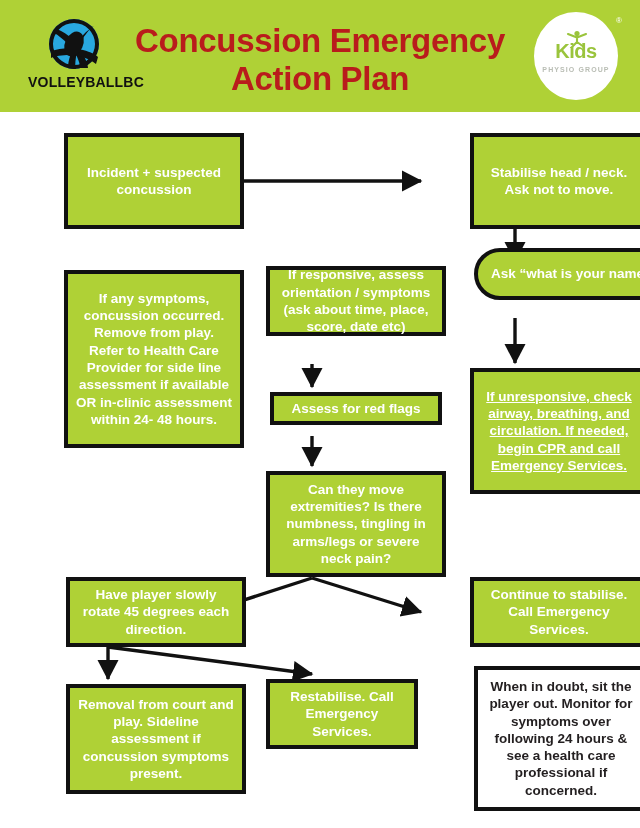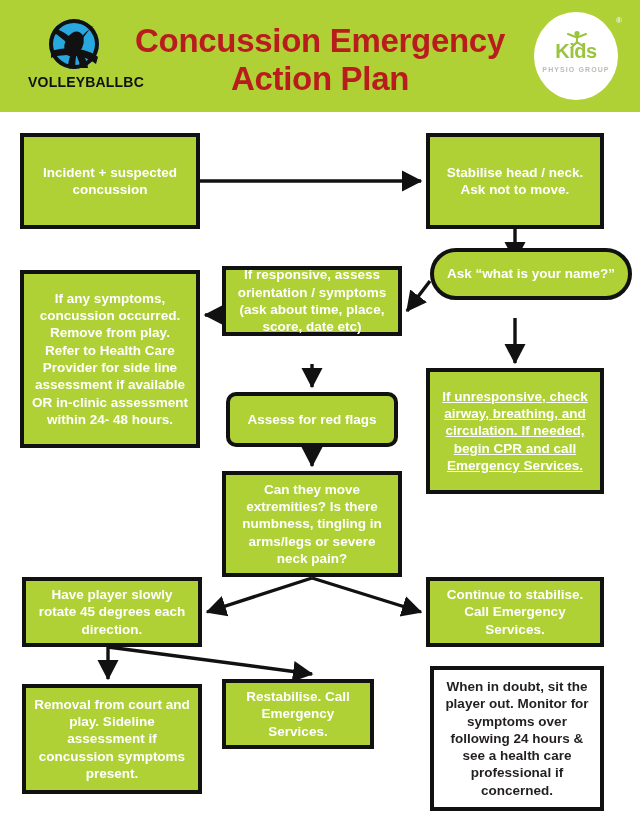--- a/index.html
+++ b/index.html
@@ -105,34 +105,35 @@
     display: flex;
     align-items: center;
     justify-content: center;
     text-align: center;
     color: #ffffff;
     font-weight: bold;
     font-size: 13.5px;
     line-height: 1.28;
     padding: 4px 7px;
     z-index: 3;
+    margin-left: 44px;
   }
   .box.white {
     background: #ffffff;
     color: #231f20;
   }
 
   
   #box-incident      { left: 20px;  top: 133px; width: 180px; height: 96px; }
   #box-stabilise     { left: 426px; top: 133px; width: 178px; height: 96px; }
   #box-ask-name      { left: 430px; top: 248px; width: 202px; height: 52px; border-radius: 26px; }
   #box-unresponsive  { left: 426px; top: 368px; width: 178px; height: 126px; text-decoration: underline; }
   #box-responsive    { left: 222px; top: 266px; width: 180px; height: 70px; }
   #box-any-symptoms  { left: 20px;  top: 270px; width: 180px; height: 178px; }
-  #box-red-flags     { left: 226px; top: 392px; width: 172px; height: 55px; border-radius: 10px; }
+  #box-red-flags     { left: 226px; top: 392px; width: 172px; height: 33px; }
   #box-extremities   { left: 222px; top: 471px; width: 180px; height: 106px; }
   #box-rotate        { left: 22px;  top: 577px; width: 180px; height: 70px; }
   #box-continue      { left: 426px; top: 577px; width: 178px; height: 70px; }
   #box-removal       { left: 22px;  top: 684px; width: 180px; height: 110px; }
   #box-restabilise   { left: 222px; top: 679px; width: 152px; height: 70px; }
   #box-doubt         { left: 430px; top: 666px; width: 174px; height: 145px; }
 
   
   .arrows {
     position: absolute;

